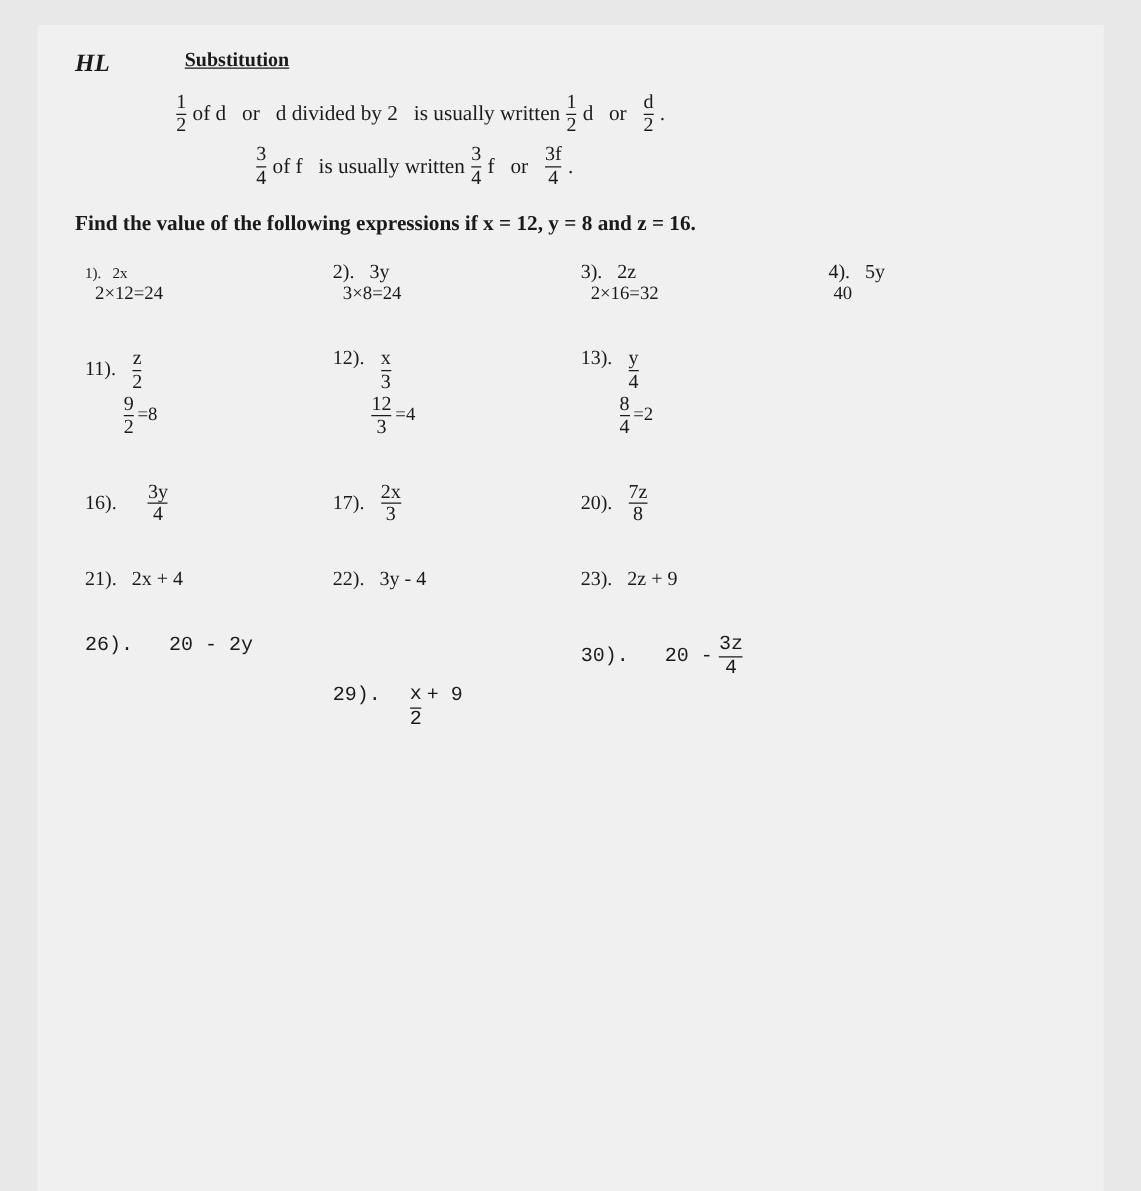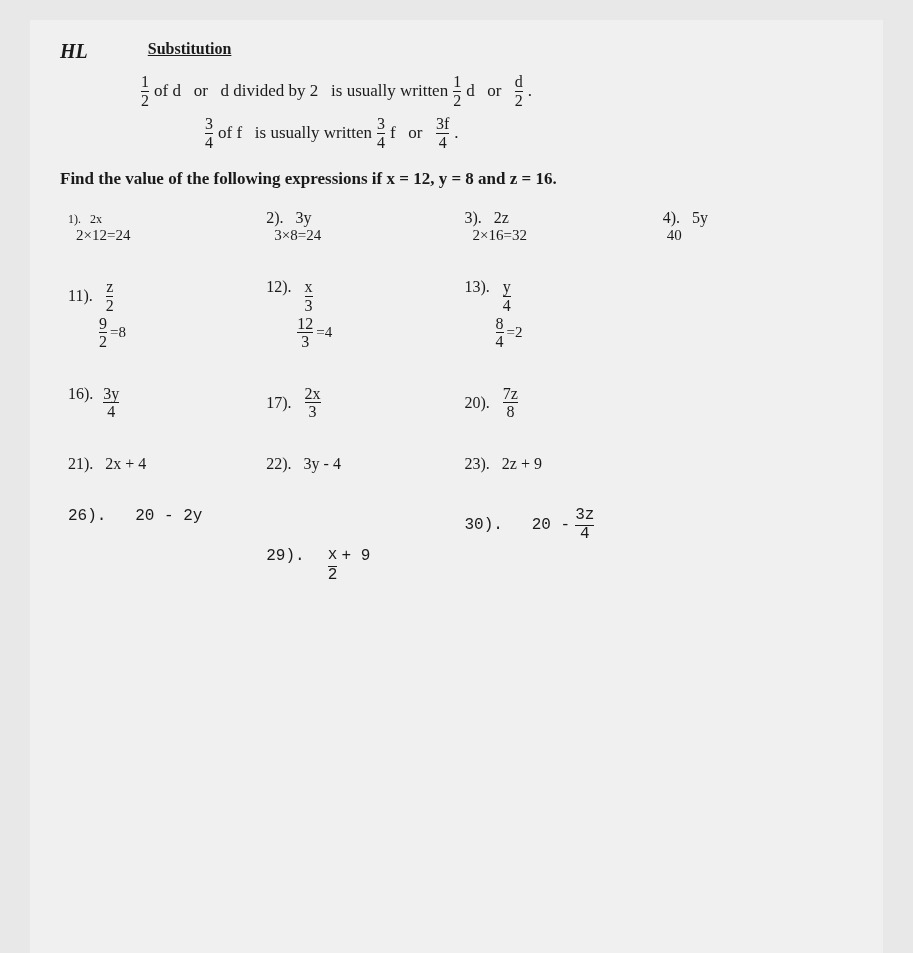--- a/index.html
+++ b/index.html
@@ -220,21 +220,21 @@
         </div>
       </div>
       <div class="prob-block"></div>
     </div>
   </div>
 
   <div class="row-group">
     <div style="display:grid; grid-template-columns: 1fr 1fr 1fr 1fr;">
 
       <div class="prob-block">
-        <div style="display:flex; align-items:flex-start; gap:1px; font-size:16px;">
+        <div style="display:flex; align-items:center; gap:16px; font-size:16px;">
           <span>16). &nbsp;</span>
           <span class="frac-inline">
             <span class="n">3y</span>
             <span class="d">4</span>
           </span>
         </div>
       </div>
 
       <div class="prob-block">
         <div style="display:flex; align-items:center; gap:4px; font-size:16px;">

